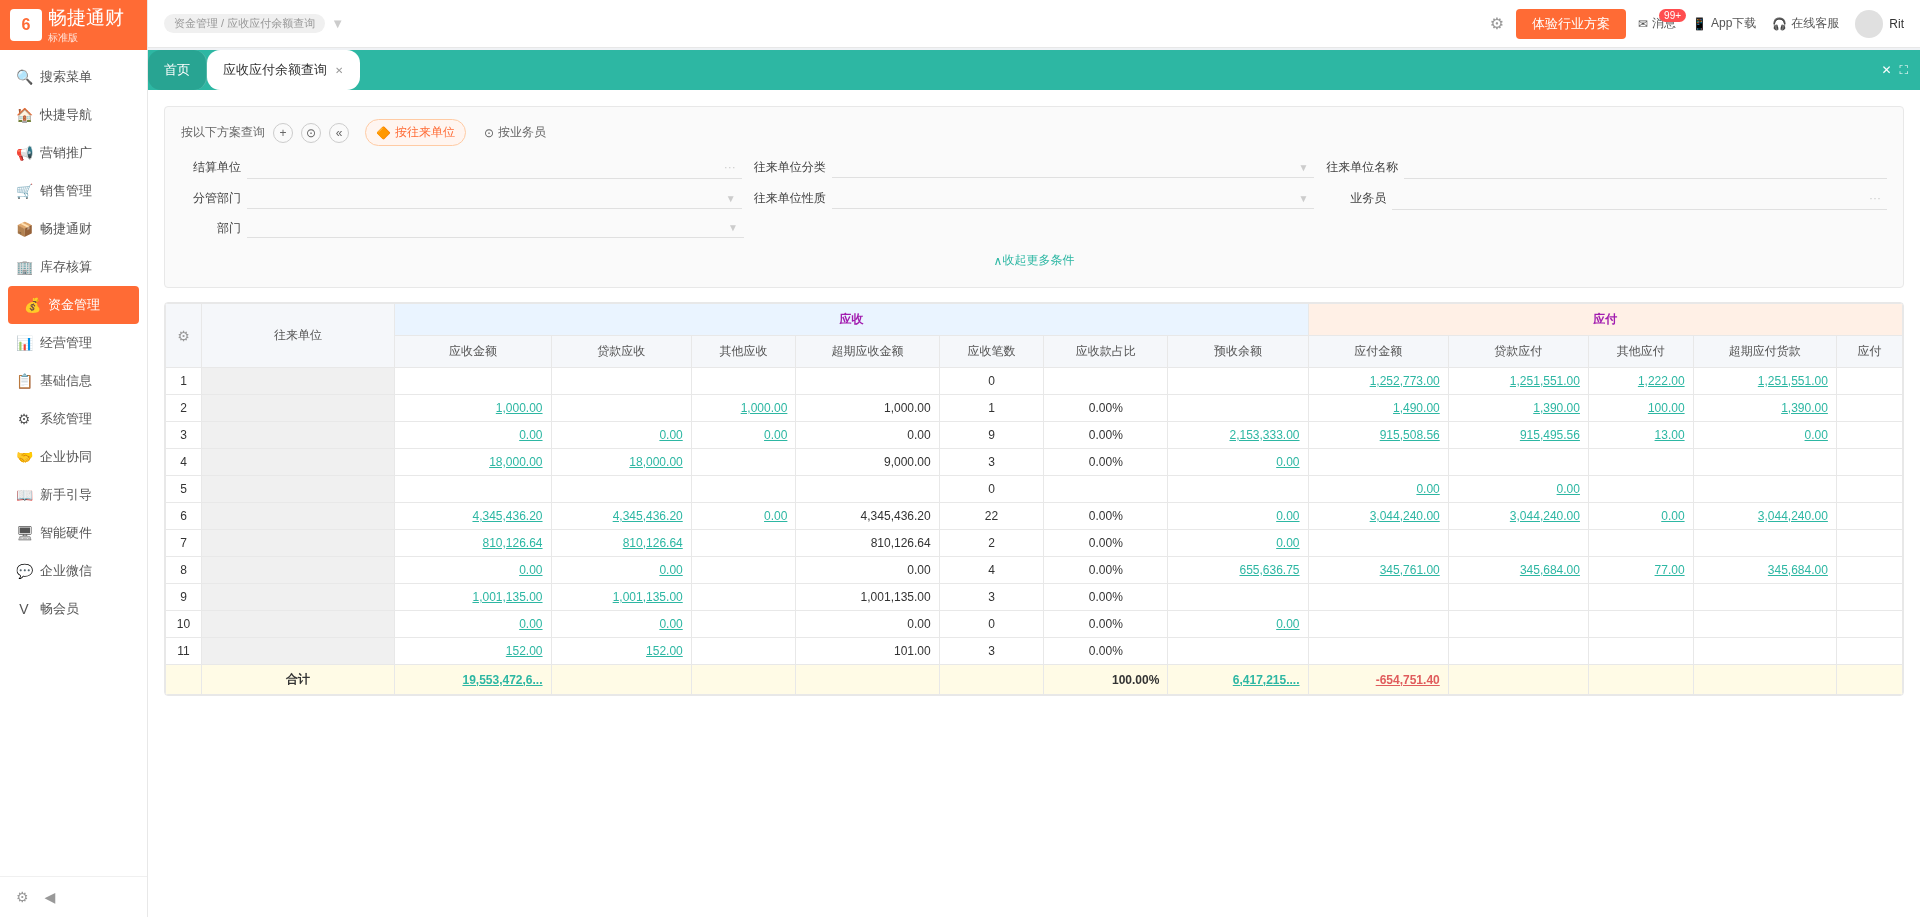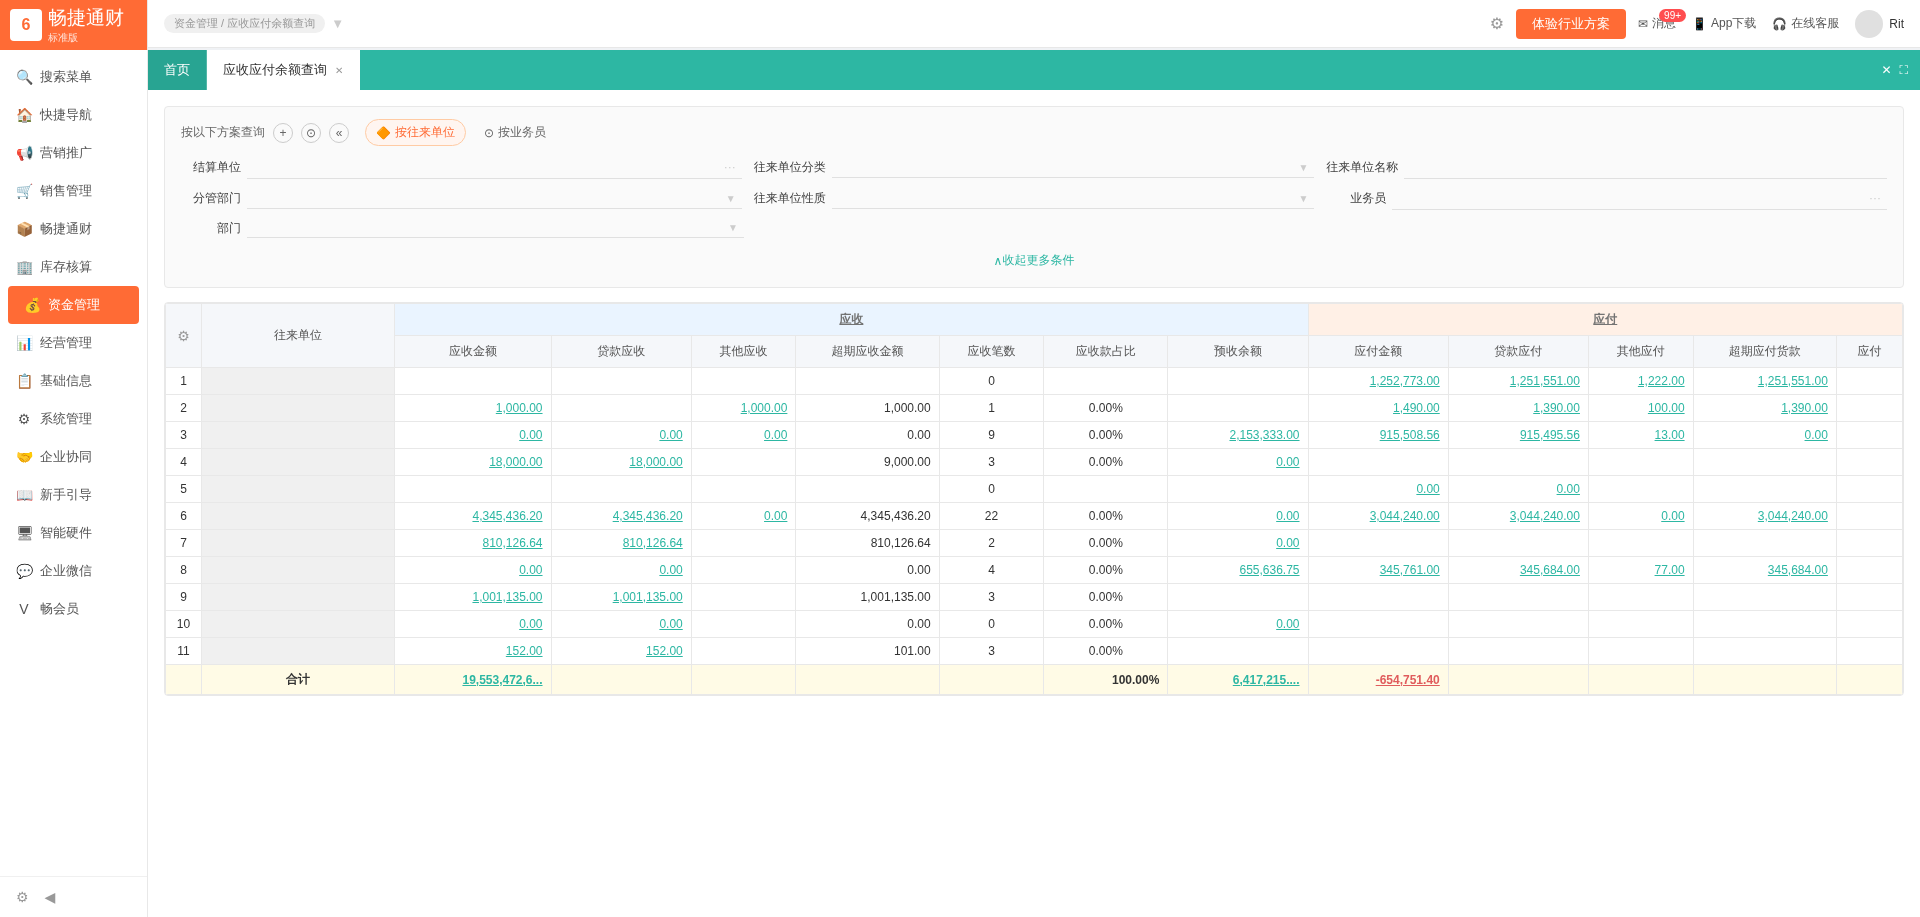--- a/index.html
+++ b/index.html
@@ -47,21 +47,21 @@
     .header-user { display: flex; align-items: center; gap: 6px; }
     .user-avatar { width: 28px; height: 28px; background: #e0e0e0; border-radius: 50%; }
 
     
     .tabbar {
       position: fixed; left: 148px; top: 50px; right: 0; height: 40px;
       background: #2db7a3; display: flex; align-items: stretch; z-index: 98;
     }
     .tab-item {
       display: flex; align-items: center; padding: 0 16px; cursor: pointer;
-      color: rgba(255,255,255,0.8); font-size: 13px; gap: 8px; border-right: 1px solid rgba(255,255,255,0.2);
+      color: rgba(255,255,255,0.8); font-size: 13px; gap: 8px; border-right: 1px solid rgba(255,255,255,0.2); border-radius: 13px;
     }
     .tab-item.home { background: rgba(0,0,0,0.1); color: #fff; }
     .tab-item.active { background: #fff; color: #333; }
     .tab-close { color: #999; font-size: 10px; cursor: pointer; }
     .tab-spacer { flex: 1; }
     .tab-actions { display: flex; align-items: center; padding: 0 12px; gap: 8px; color: #fff; }
 
     
     .main-content {
       position: fixed; left: 148px; top: 90px; right: 0; bottom: 0;
@@ -126,21 +126,21 @@
     .filter-right-btns { display: flex; flex-direction: column; gap: 4px; }
 
     
     .table-container { overflow-x: auto; border: 1px solid #e8e8e8; border-radius: 4px; }
     table { border-collapse: collapse; width: 100%; font-size: 12px; }
     thead tr { background: #f5f5f5; }
     th {
       border: 1px solid #e8e8e8; padding: 7px 8px; text-align: center;
       color: #555; font-weight: normal; white-space: nowrap; background: #f5f7fa;
     }
-    th.group-header { background: #edf4ff; color: #737373; font-weight: bold; text-decoration: underline; }
+    th.group-header { background: #edf4ff; color: #a21caf; font-weight: bold; }
     td {
       border: 1px solid #e8e8e8; padding: 6px 8px; text-align: right;
       color: #333; white-space: nowrap;
     }
     td.center { text-align: center; }
     td.underline { text-decoration: underline; color: #2db7a3; cursor: pointer; }
     tr.total-row td { background: #fffbe6; font-weight: bold; }
     .setting-icon { color: #999; cursor: pointer; font-size: 14px; }
   </style>
 </head>

